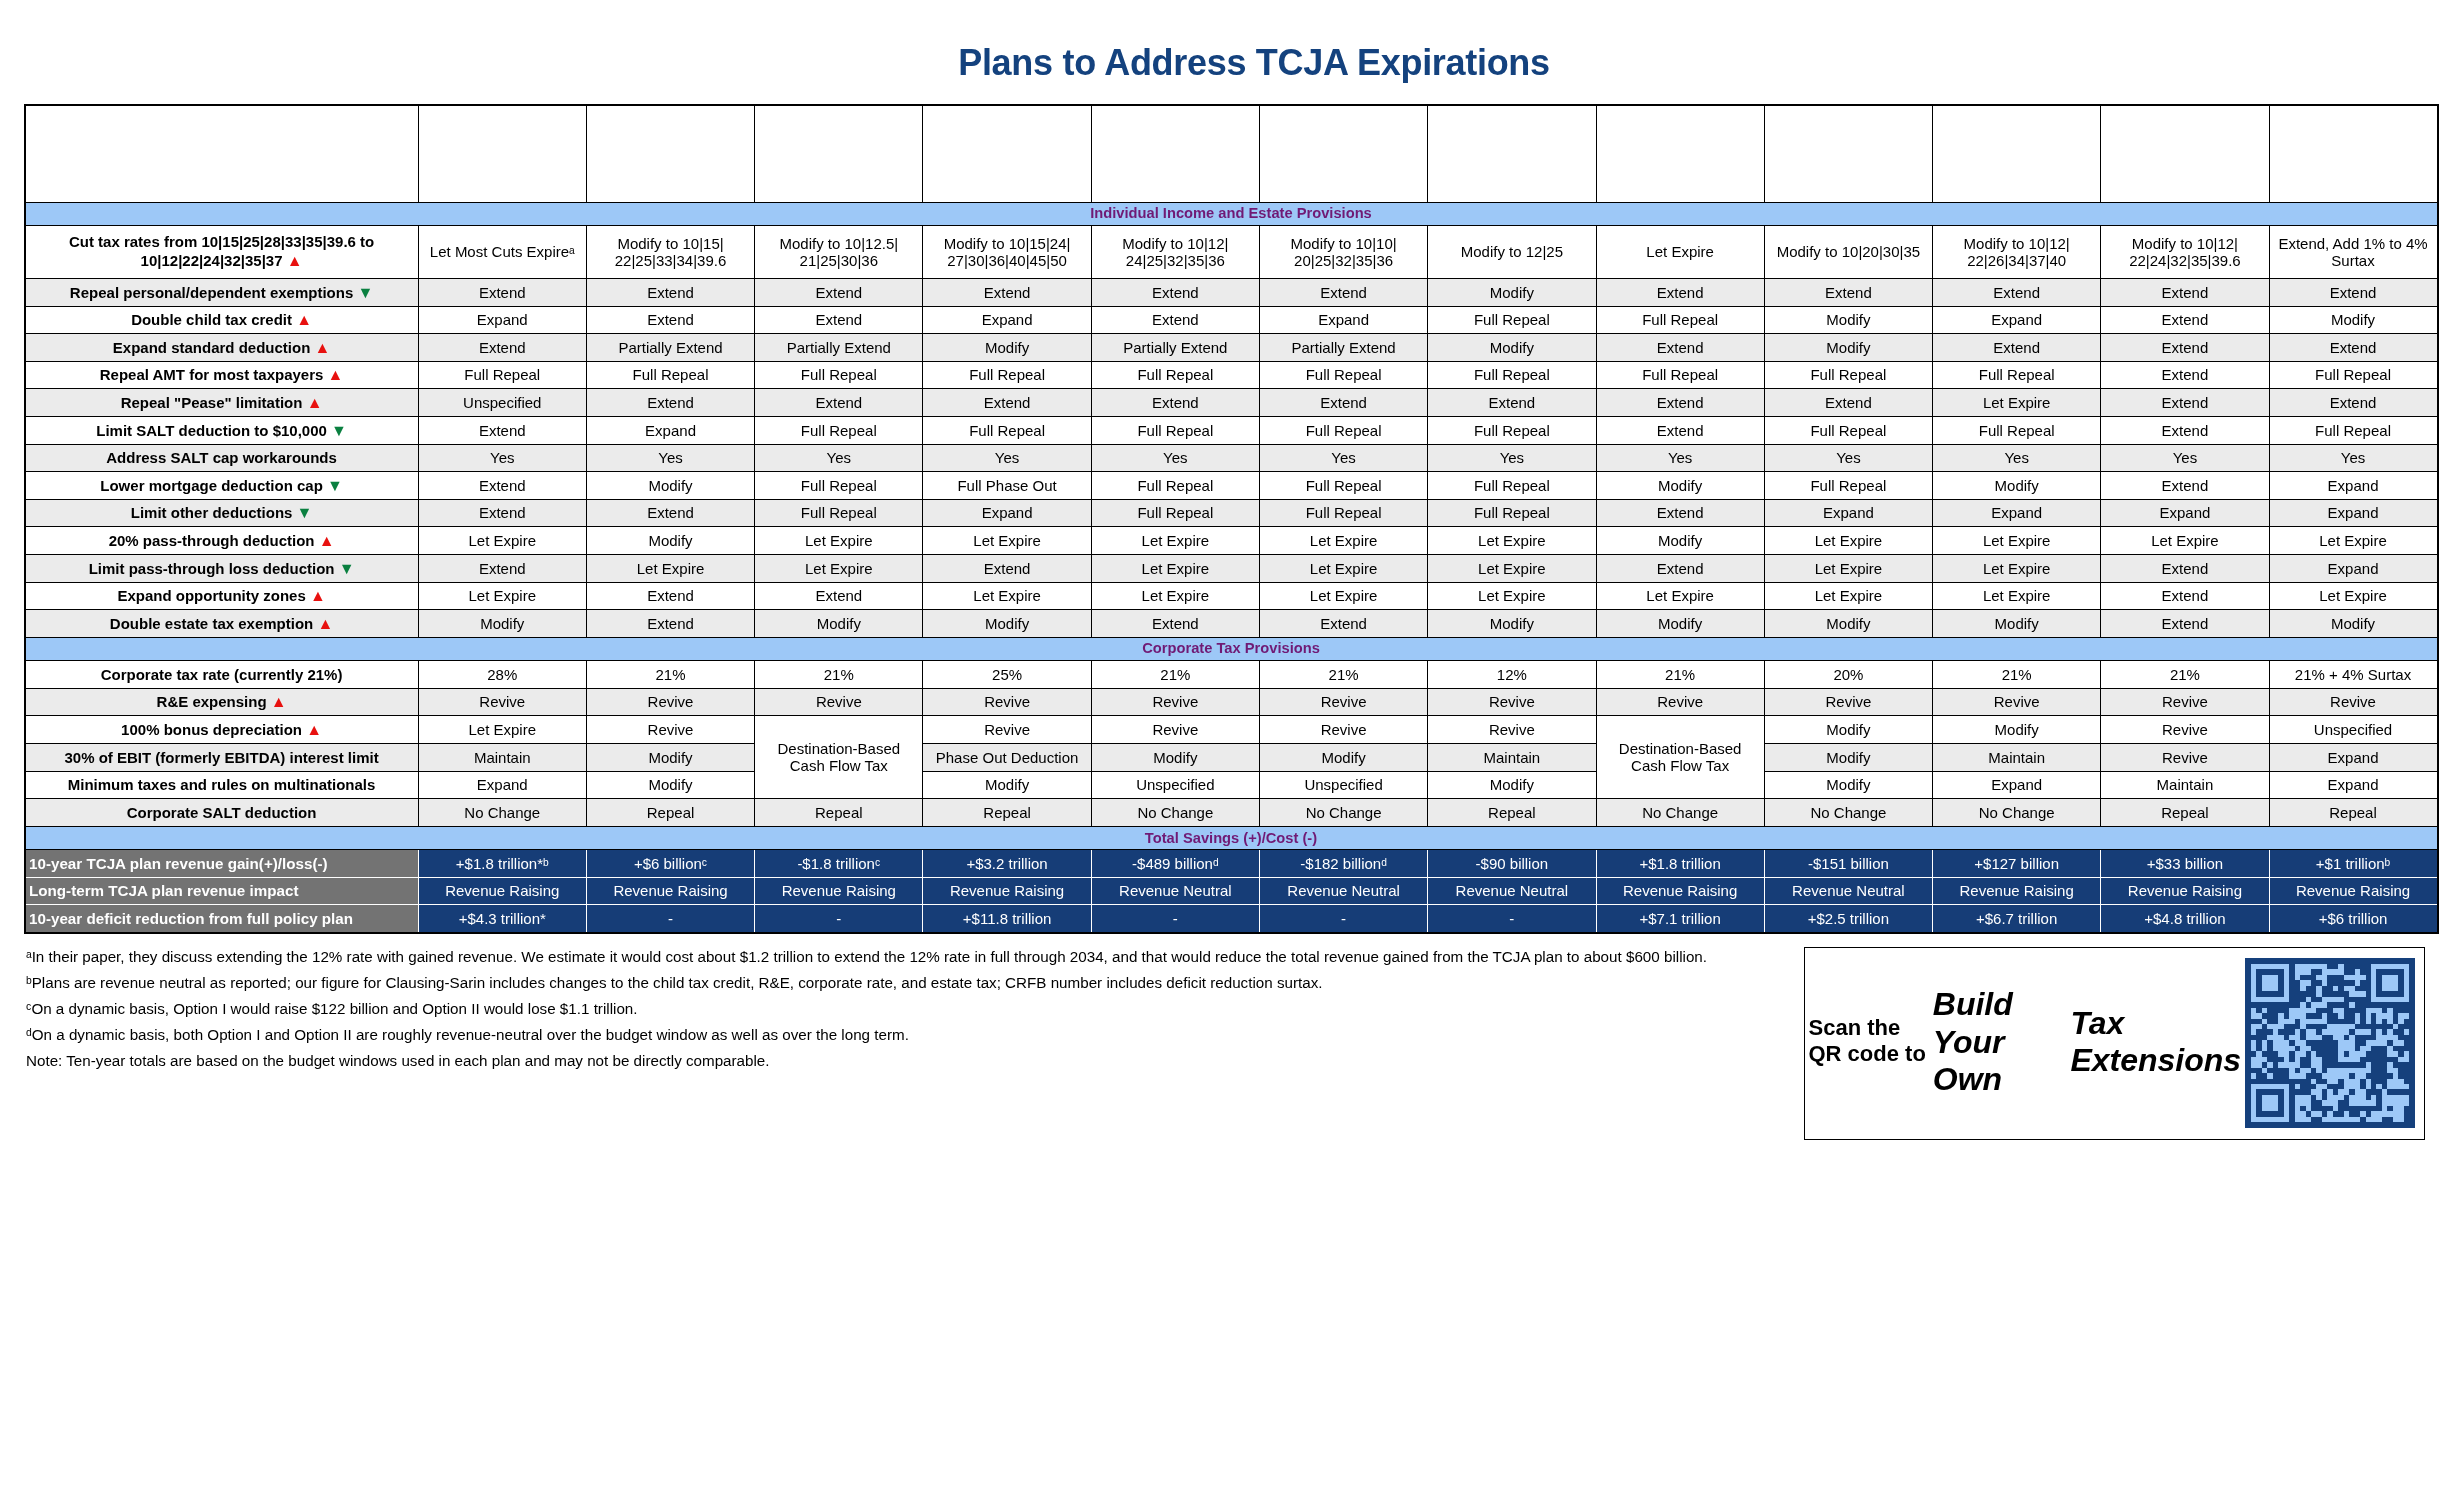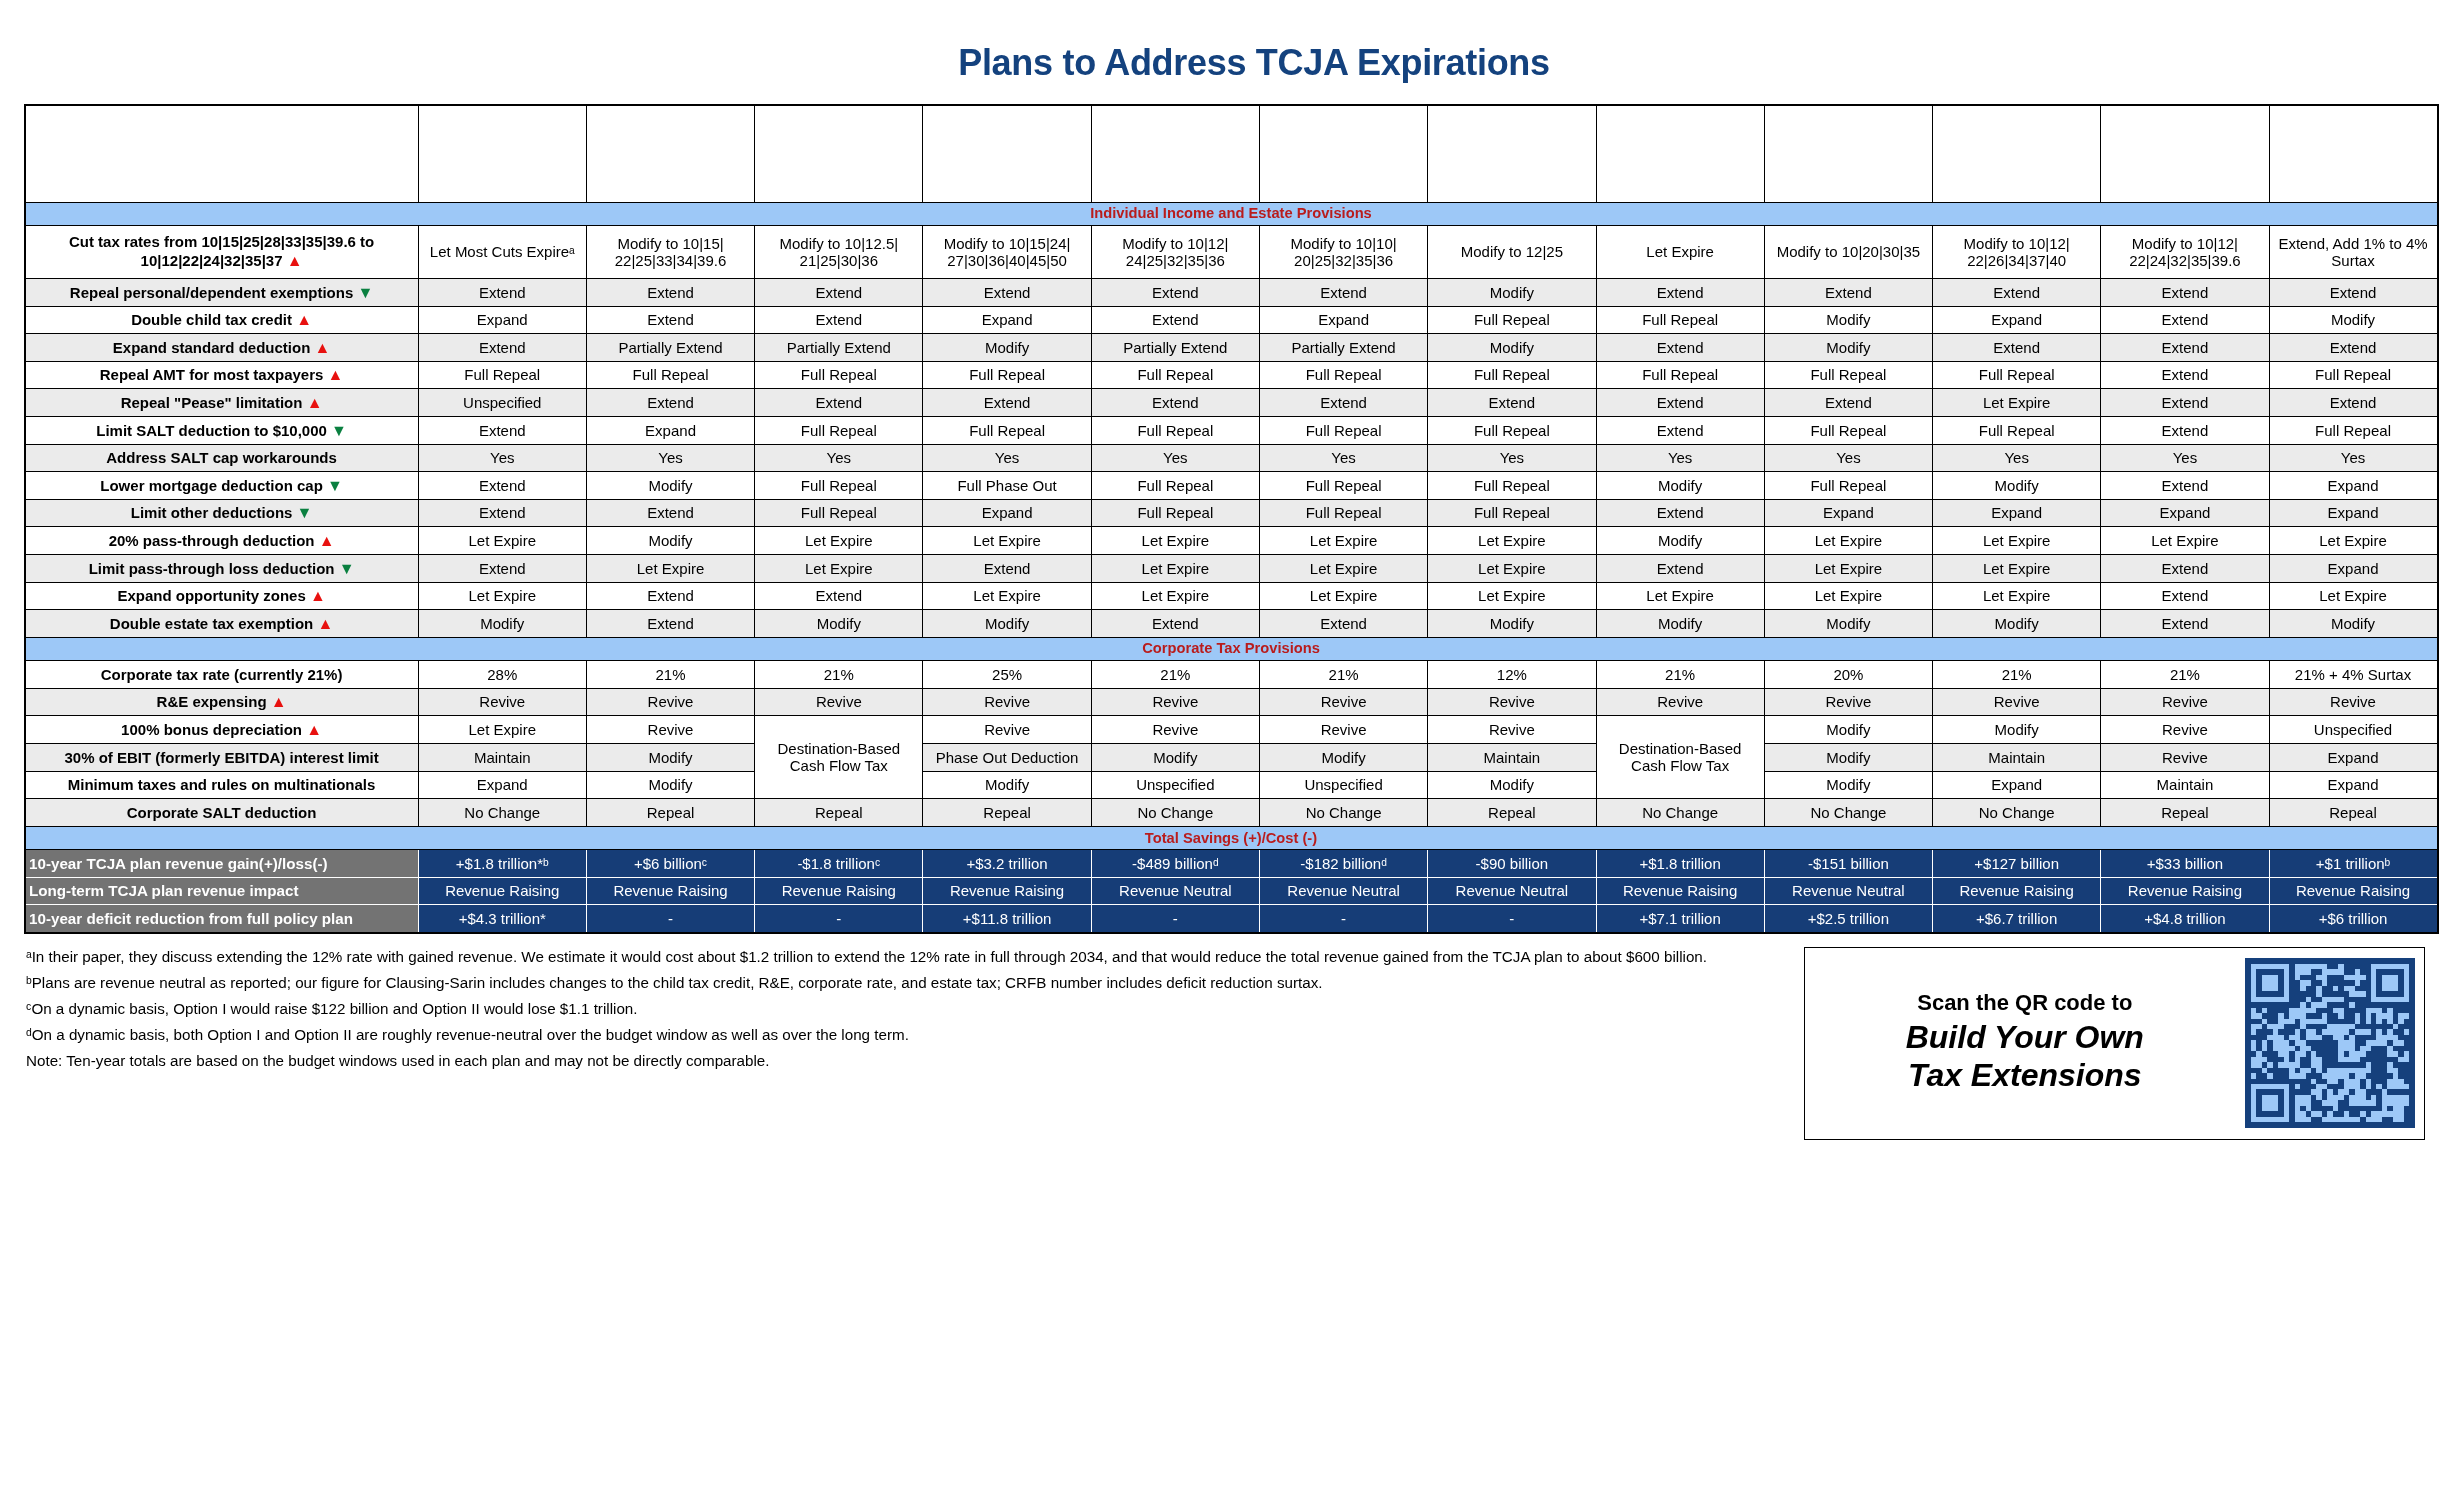--- a/index.html
+++ b/index.html
@@ -50,21 +50,21 @@
     font-size: 16.4px;
     height: 97px;
     line-height: 1.2;
     border-color: #000;
   }
   thead th.policies-head { font-size: 17px; }
 
   
   tr.section td {
     background: #9dc8f7;
-    color: #b91c1c;
+    color: #701a75;
     font-weight: bold;
     font-size: 14.7px;
     height: 23.5px;
     padding: 0;
     text-align: center;
   }
 
   
   td.policy {
     text-align: left;
@@ -125,21 +125,21 @@
     border: 1.8px solid #000;
     margin-left: 13px;
     display: flex;
     align-items: stretch;
     background: #fff;
     flex: 0 0 auto;
   }
   .qrtext {
     flex: 1 1 auto;
     display: flex;
-    flex-direction: column;
+    flex-direction: row;
     align-items: center;
     justify-content: center;
     padding: 4.7px 3.5px 5.9px 3.5px;
   }
   .qrtext .line1 { font-size: 22px; font-weight: bold; margin-bottom: 3.5px; }
   .qrtext .line2, .qrtext .line3 {
     font-size: 32px; font-weight: bold; font-style: italic;
     line-height: 1.18;
   }
   .qrimg {

